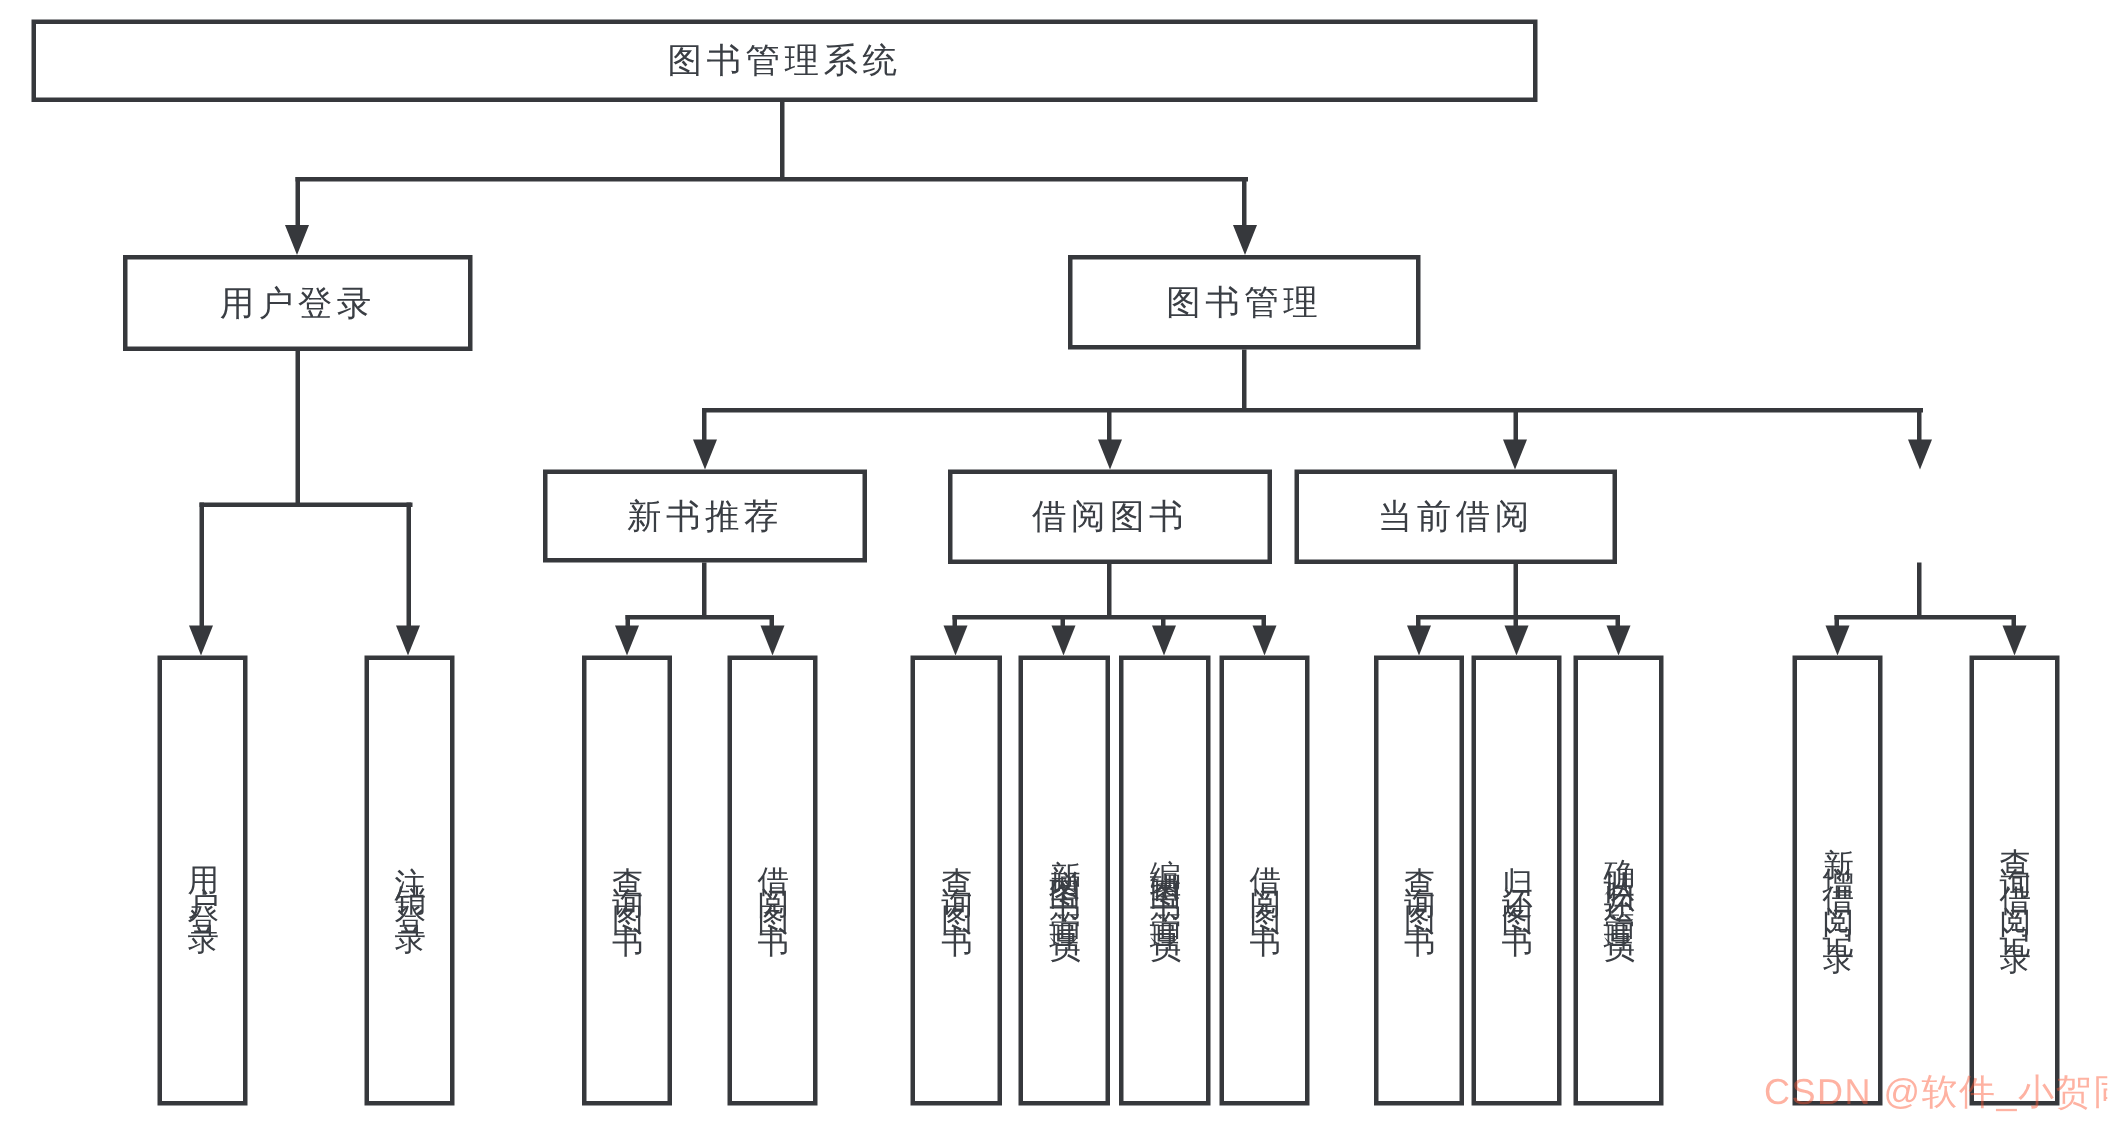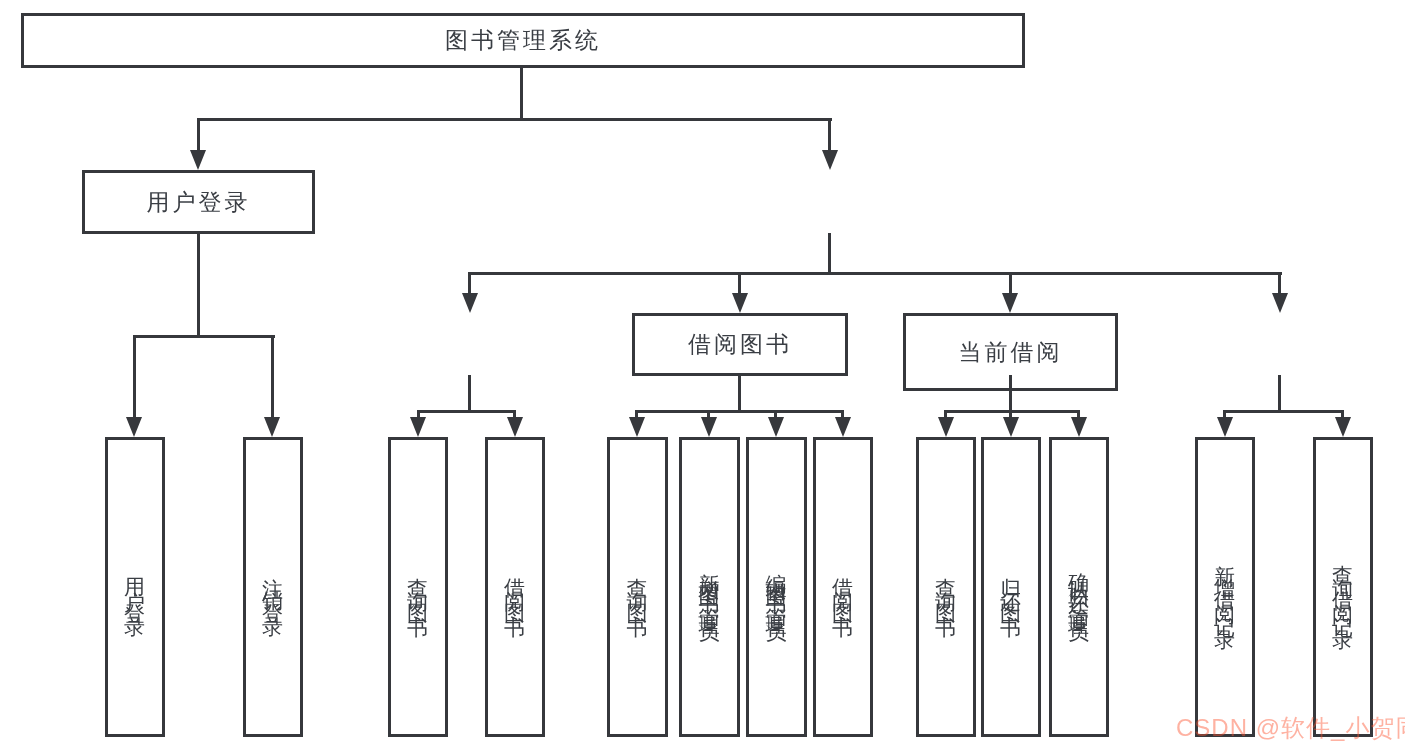--- a/index.html
+++ b/index.html
@@ -62,41 +62,43 @@
   <div class="node" style="left:21px;top:13px;width:1004px;height:55px">图书管理系统</div>
 
   <div class="vline" style="left:520px;top:68px;height:50px"></div>
   <div class="hline" style="left:197px;top:118px;width:635px"></div>
   <div class="vline" style="left:197px;top:118px;height:34px"></div>
   <div class="arrow" style="left:190px;top:150px"></div>
   <div class="vline" style="left:828px;top:118px;height:34px"></div>
   <div class="arrow" style="left:822px;top:150px"></div>
 
   <div class="node" style="left:82px;top:170px;width:233px;height:64px">用户登录</div>
+  <div class="node" style="left:712px;top:170px;width:235px;height:63px">图书管理</div>
 
   <div class="vline" style="left:197px;top:234px;height:103px"></div>
   <div class="hline" style="left:133px;top:335px;width:142px"></div>
   <div class="vline" style="left:133px;top:335px;height:84px"></div>
   <div class="arrow" style="left:126px;top:417px"></div>
   <div class="vline" style="left:271px;top:335px;height:84px"></div>
   <div class="arrow" style="left:264px;top:417px"></div>
 
   <div class="vline" style="left:828px;top:233px;height:41px"></div>
   <div class="hline" style="left:468px;top:272px;width:814px"></div>
   <div class="vline" style="left:468px;top:272px;height:23px"></div>
   <div class="arrow" style="left:462px;top:293px"></div>
   <div class="vline" style="left:738px;top:272px;height:23px"></div>
   <div class="arrow" style="left:732px;top:293px"></div>
   <div class="vline" style="left:1009px;top:272px;height:23px"></div>
   <div class="arrow" style="left:1002px;top:293px"></div>
   <div class="vline" style="left:1278px;top:272px;height:23px"></div>
   <div class="arrow" style="left:1272px;top:293px"></div>
 
+  <div class="node" style="left:362px;top:313px;width:216px;height:62px">新书推荐</div>
   <div class="node" style="left:632px;top:313px;width:216px;height:63px">借阅图书</div>
-  <div class="node" style="left:903px;top:313px;width:215px;height:78px">当前借阅</div>
+  <div class="node" style="left:863px;top:313px;width:215px;height:63px">当前借阅</div>
 
   <div class="vline" style="left:468px;top:375px;height:37px"></div>
   <div class="hline" style="left:417px;top:410px;width:99px"></div>
   <div class="vline" style="left:417px;top:410px;height:9px"></div>
   <div class="arrow" style="left:410px;top:417px"></div>
   <div class="vline" style="left:513px;top:410px;height:9px"></div>
   <div class="arrow" style="left:507px;top:417px"></div>
 
   <div class="vline" style="left:738px;top:375px;height:37px"></div>
   <div class="hline" style="left:635px;top:410px;width:209px"></div>

